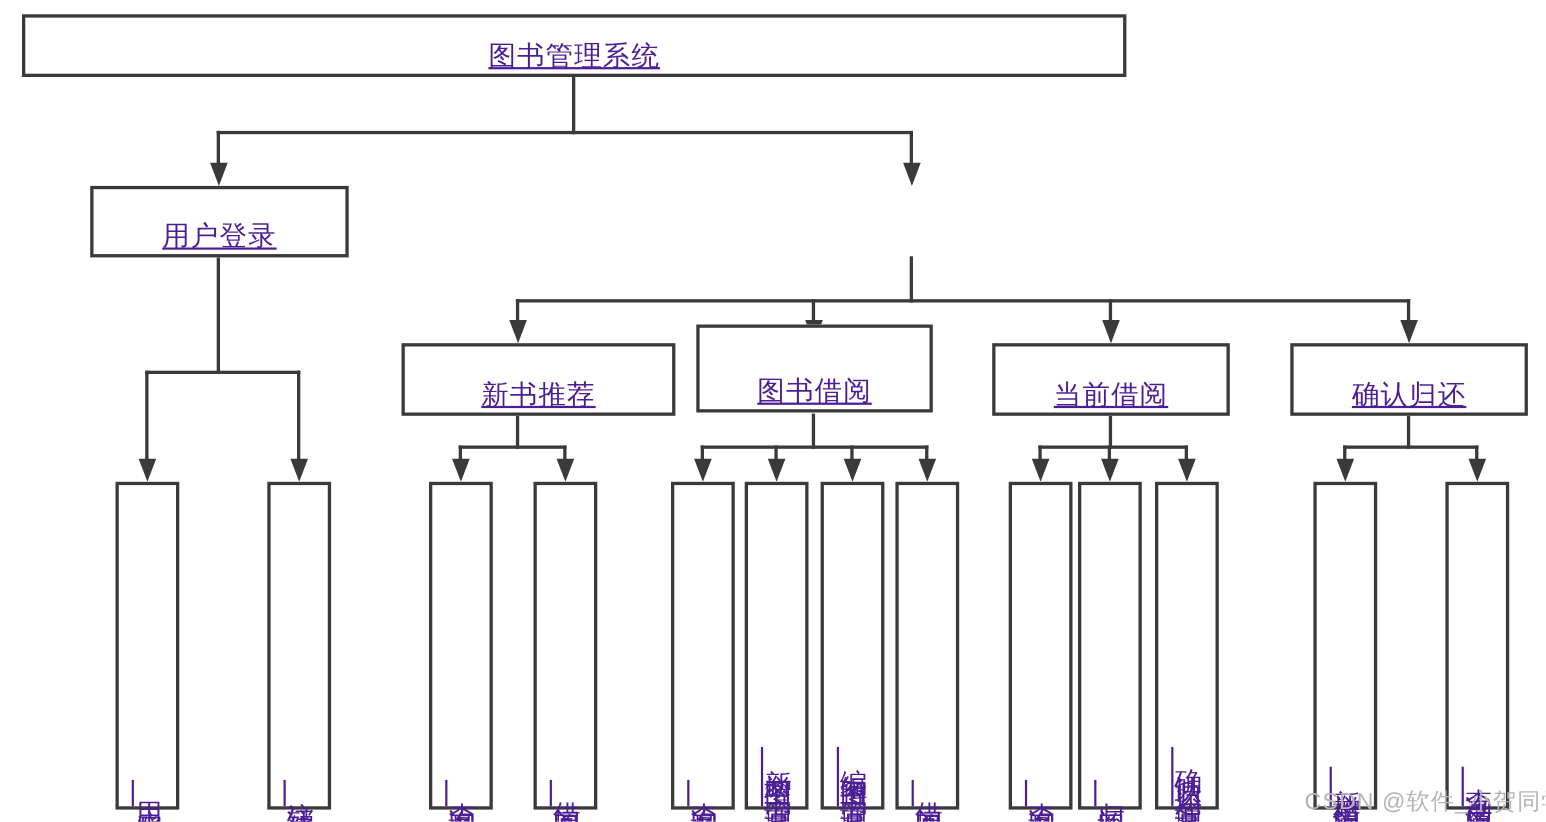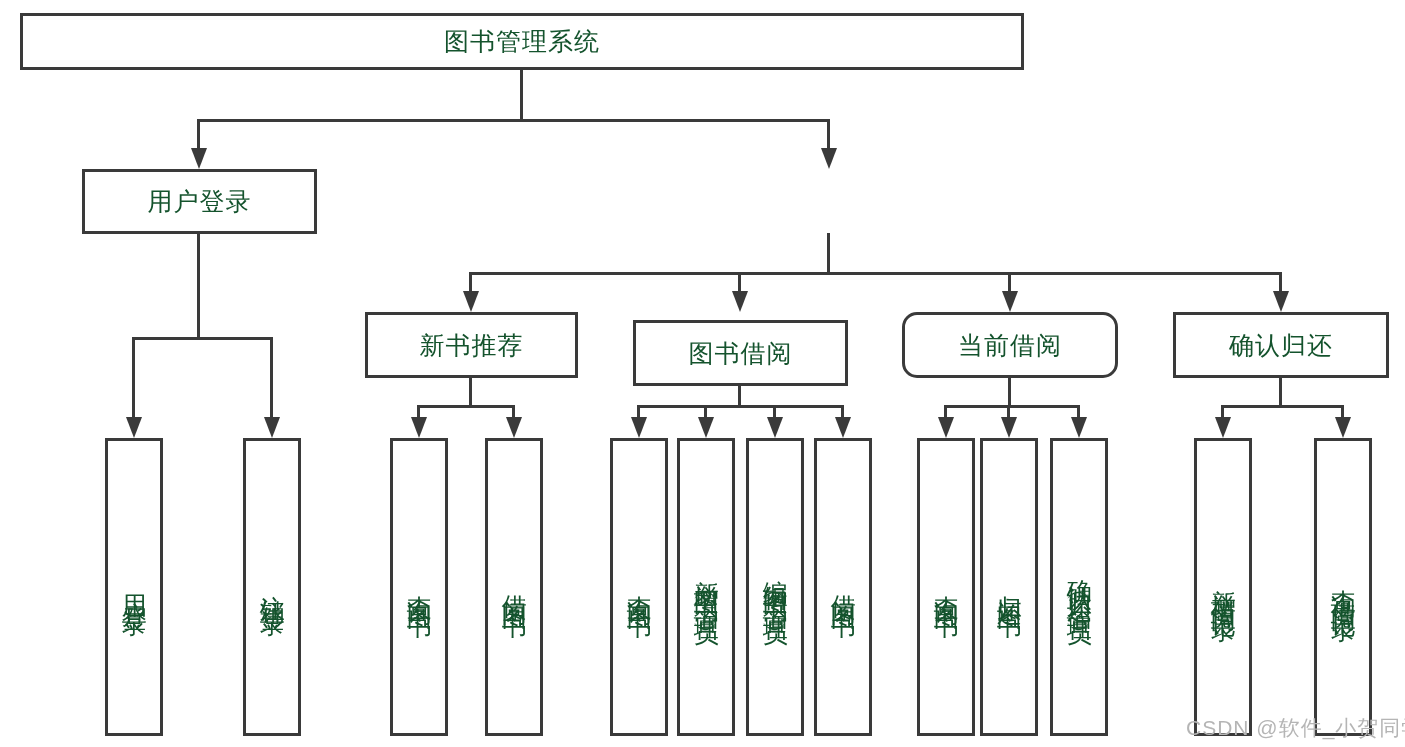--- a/index.html
+++ b/index.html
@@ -9,23 +9,24 @@
     background:#ffffff;
     font-family:"Liberation Sans","DejaVu Sans",sans-serif;
     overflow:hidden;
   }
   .box{
     position:absolute;
     box-sizing:border-box;
     border:3px solid #3a3a3a;
     background:#ffffff;
     display:flex;
-    align-items:center;
+    align-items:flex-end;
     justify-content:center;
-    color:#14532d;
+    color:#4c1d95;
+    text-decoration:underline;
   }
   .box.h span{
     font-size:25px;
     letter-spacing:1px;
     white-space:nowrap;
   }
   .box.v span{
     writing-mode:vertical-rl;
     text-orientation:mixed;
     font-size:25px;
@@ -113,27 +114,27 @@
   <div class="arw" style="left:1335px;top:417px;"></div>
 
   <div class="box h" style="left:20px;top:13px;width:1004px;height:57px;">
     <span>图书管理系统</span>
   </div>
 
   <div class="box h" style="left:82px;top:169px;width:235px;height:65px;">
     <span>用户登录</span>
   </div>
 
-  <div class="box h" style="left:365px;top:312px;width:213px;height:66px;">
+  <div class="box h" style="left:365px;top:312px;width:249px;height:66px;">
     <span>新书推荐</span>
   </div>
-  <div class="box h" style="left:633px;top:320px;width:215px;height:66px;">
+  <div class="box h" style="left:633px;top:295px;width:215px;height:80px;">
     <span>图书借阅</span>
   </div>
-  <div class="box h" style="left:902px;top:312px;width:216px;height:66px;border-radius:15px;">
+  <div class="box h" style="left:902px;top:312px;width:216px;height:66px;">
     <span>当前借阅</span>
   </div>
   <div class="box h" style="left:1173px;top:312px;width:216px;height:66px;">
     <span>确认归还</span>
   </div>
 
   <div class="box v" style="left:105px;top:438px;width:58px;height:298px;">
     <span>用户登录</span>
   </div>
   <div class="box v" style="left:243px;top:438px;width:58px;height:298px;">

